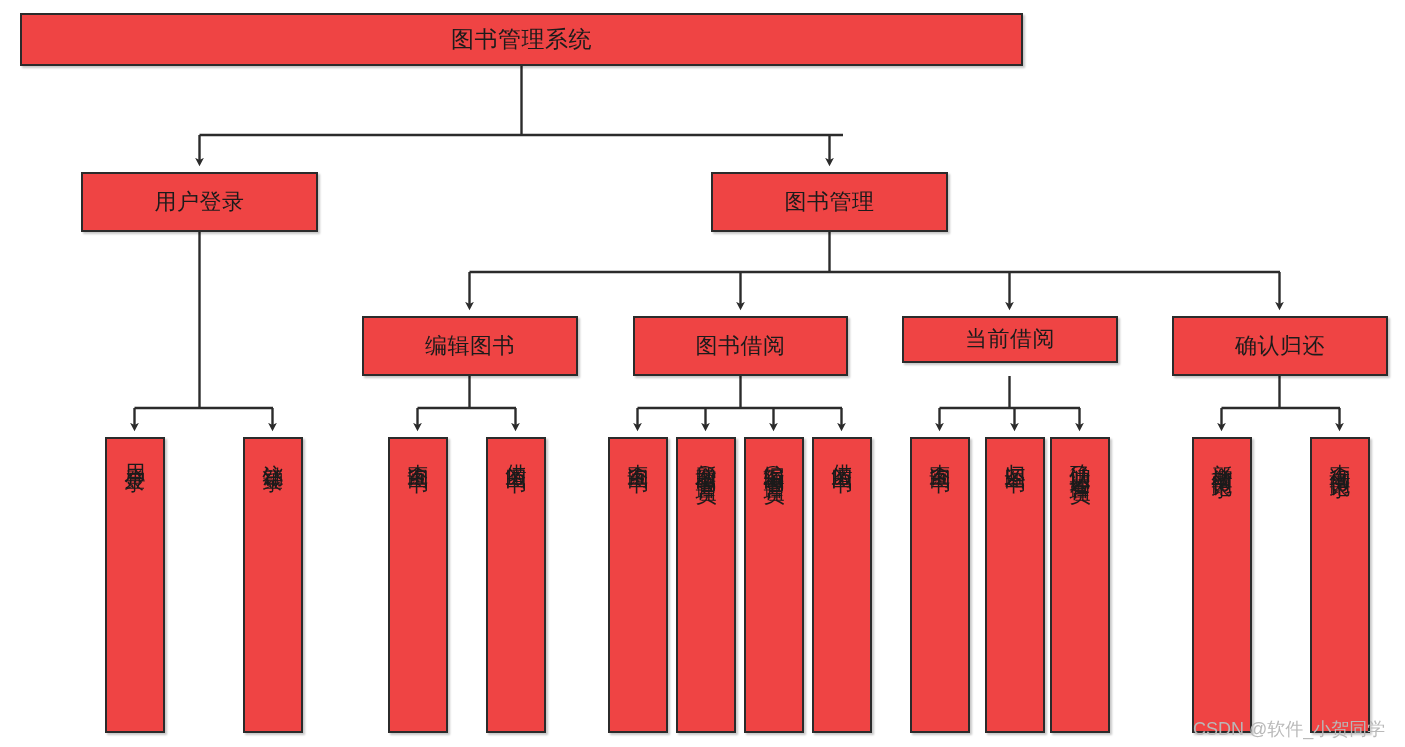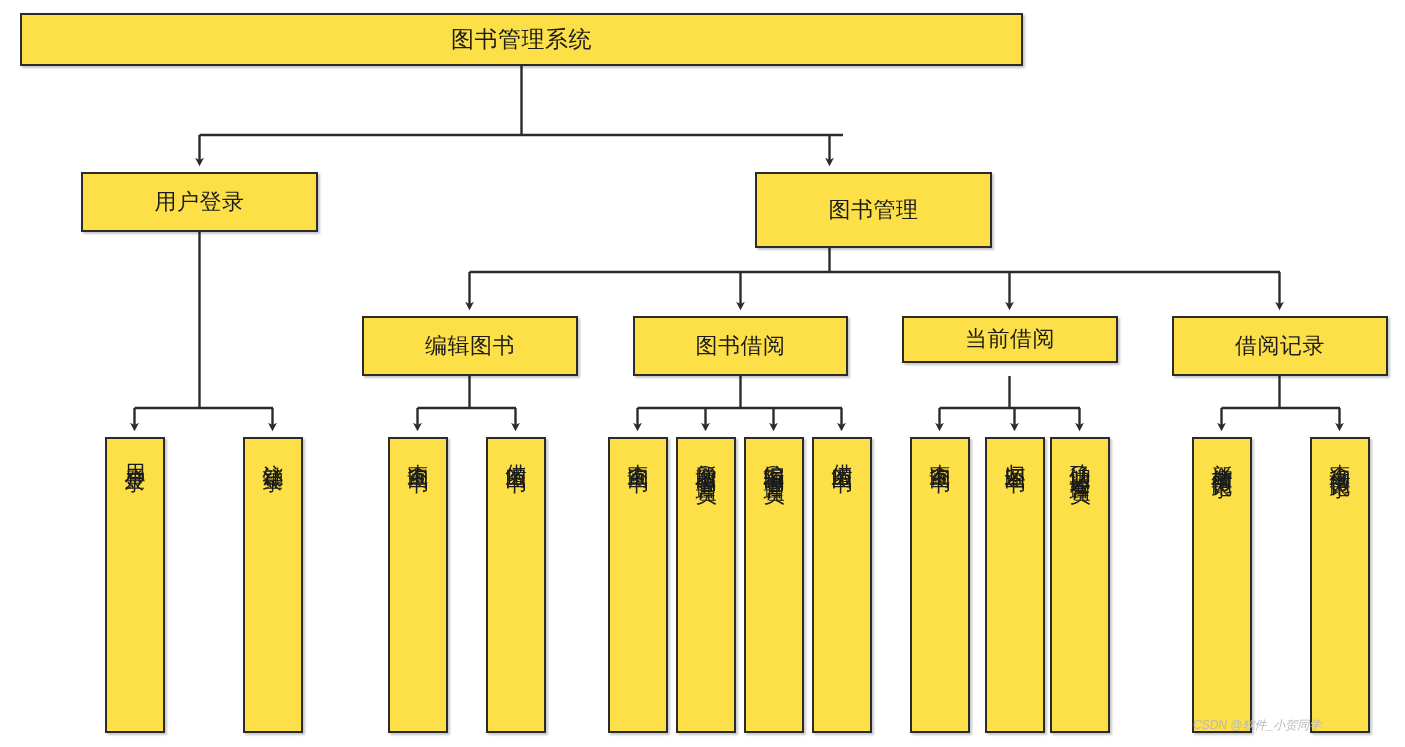--- a/index.html
+++ b/index.html
@@ -20,21 +20,21 @@
   #wires {
     position: absolute;
     left: 0;
     top: 0;
     width: 1405px;
     height: 747px;
   }
   .node {
     position: absolute;
     box-sizing: border-box;
-    background: #fde047;
+    background: #ef4444;
     border: 2px solid #2b2b2b;
     box-shadow: 2px 2px 2px rgba(0,0,0,0.22);
     display: flex;
     align-items: center;
     justify-content: center;
     color: #1b1b1b;
     z-index: 2;
   }
   .node .label {
     display: block;
@@ -55,26 +55,25 @@
   }
   .node.vert .label {
     writing-mode: vertical-rl;
     text-orientation: upright;
     font-size: 21px;
     line-height: 1.15;
     letter-spacing: 3px;
   }
   .watermark {
     position: absolute;
-    font-size: 12px;
+    font-size: 18px;
     color: #b9b9b9;
     white-space: nowrap;
     z-index: 5;
     font-family: "Liberation Sans", "DejaVu Sans", sans-serif;
-    font-style: italic;
   }
 </style>
 </head>
 <body>
 
 <div id="canvas">
 
   <svg id="wires" viewBox="0 0 1405 747" xmlns="http://www.w3.org/2000/svg">
     <defs>
       <marker id="arrow" markerWidth="10" markerHeight="10" refX="4.2" refY="5" orient="auto" markerUnits="userSpaceOnUse">
@@ -125,35 +124,35 @@
     </g>
   </svg>
 
   <div class="node horiz title" style="left:20px; top:13px; width:1003px; height:53px;">
     <span class="label">图书管理系统</span>
   </div>
 
   <div class="node horiz" style="left:81px; top:172px; width:237px; height:60px;">
     <span class="label">用户登录</span>
   </div>
-  <div class="node horiz" style="left:711px; top:172px; width:237px; height:76px;margin-left:44px;">
+  <div class="node horiz" style="left:711px; top:172px; width:237px; height:60px;">
     <span class="label">图书管理</span>
   </div>
 
   <div class="node horiz" style="left:362px; top:316px; width:216px; height:60px;">
     <span class="label">编辑图书</span>
   </div>
   <div class="node horiz" style="left:633px; top:316px; width:215px; height:60px;">
     <span class="label">图书借阅</span>
   </div>
   <div class="node horiz" style="left:902px; top:316px; width:216px; height:47px;">
     <span class="label">当前借阅</span>
   </div>
   <div class="node horiz" style="left:1172px; top:316px; width:216px; height:60px;">
-    <span class="label">借阅记录</span>
+    <span class="label">确认归还</span>
   </div>
 
   <div class="node vert" style="left:105px; top:437px; width:60px; height:296px;">
     <span class="label">用户登录</span>
   </div>
   <div class="node vert" style="left:243px; top:437px; width:60px; height:296px;">
     <span class="label">注销登录</span>
   </div>
   <div class="node vert" style="left:388px; top:437px; width:60px; height:296px;">
     <span class="label">查询图书</span>

